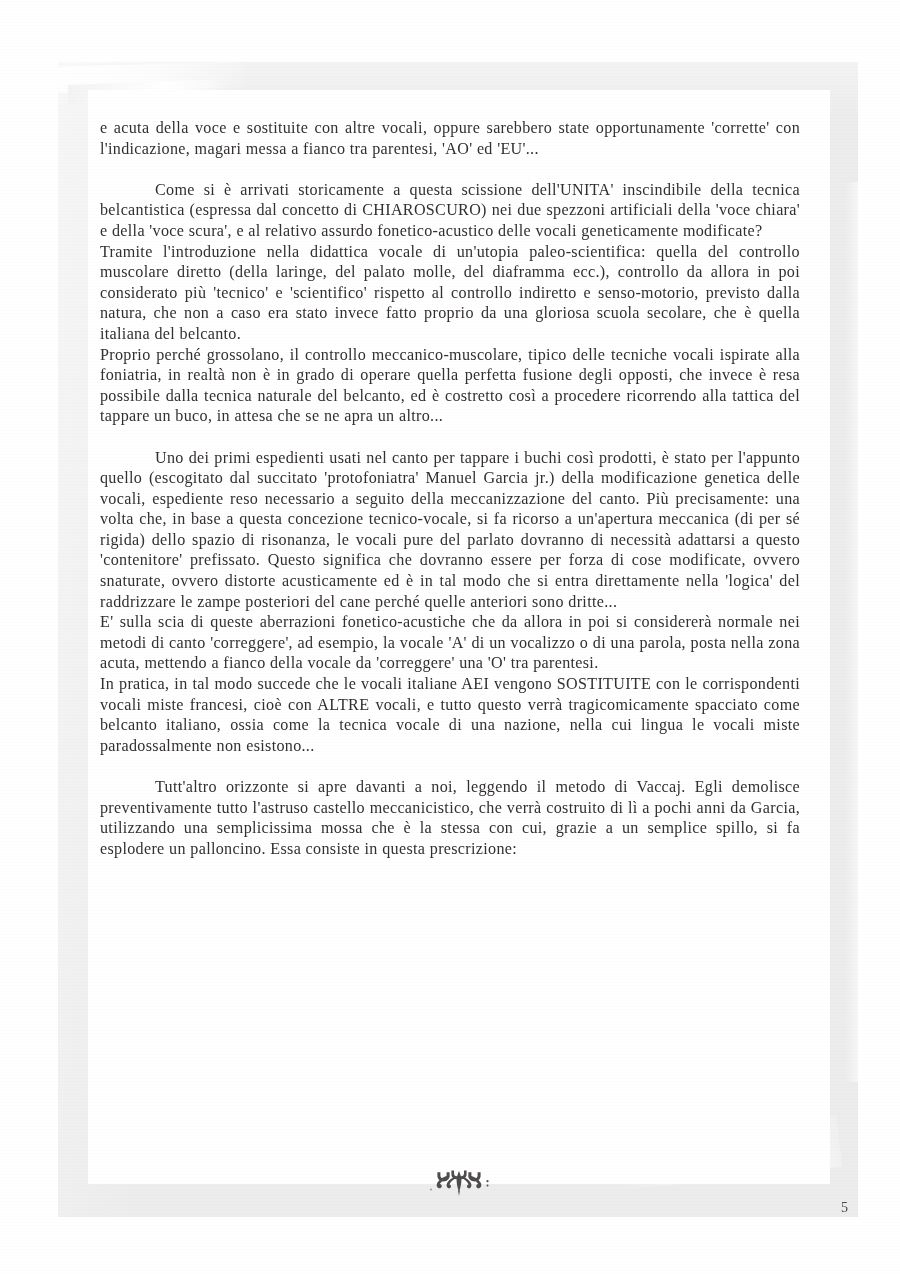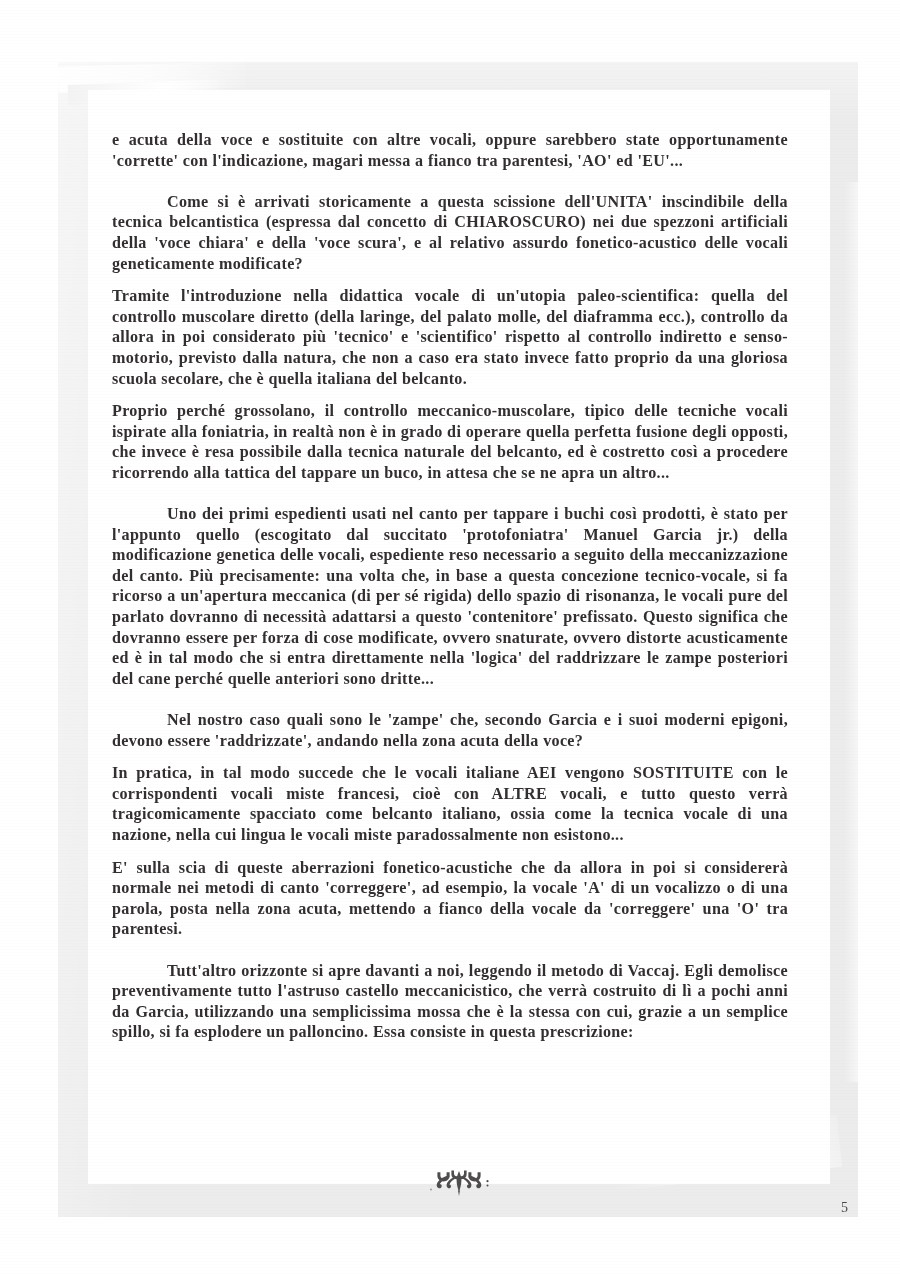--- a/index.html
+++ b/index.html
@@ -80,30 +80,29 @@
 
   
   .text-column {
     position: absolute;
     left: 12px;
     top: 28px;
     width: 700px;
   }
 
   p.para {
-    margin: 12px;
+    margin: 0;
     padding: 0;
     text-align: justify;
     text-justify: inter-word;
     font-size: 16.1px;
     line-height: 20.6px;
     color: #332f30;
     letter-spacing: 0.02em;
     word-spacing: 0.01em;
-    font-weight: bold;
     -webkit-font-smoothing: antialiased;
   }
   p.indent {
     text-indent: 55px;
   }
   p.space-before {
     margin-top: 20.6px;
   }
 
   
@@ -154,23 +153,22 @@
     <div class="scan-streak-d"></div>
 
     <div class="paper">
 
       <div class="text-column">
         <p class="para">e acuta della voce e sostituite con altre vocali, oppure sarebbero state opportunamente 'corrette' con l'indicazione, magari messa a fianco tra parentesi, 'AO' ed 'EU'...</p>
         <p class="para indent space-before">Come si è arrivati storicamente a questa scissione dell'UNITA' inscindibile della tecnica belcantistica (espressa dal concetto di CHIAROSCURO) nei due spezzoni artificiali della 'voce chiara' e della 'voce scura', e al relativo assurdo fonetico-acustico delle vocali geneticamente modificate?</p>
         <p class="para">Tramite l'introduzione nella didattica vocale di un'utopia paleo-scientifica: quella del controllo muscolare diretto (della laringe, del palato molle, del diaframma ecc.), controllo da allora in poi considerato più 'tecnico' e 'scientifico' rispetto al controllo indiretto e senso-motorio, previsto dalla natura, che non a caso era stato invece fatto proprio da una gloriosa scuola secolare, che è quella italiana del belcanto.</p>
         <p class="para">Proprio perché grossolano, il controllo meccanico-muscolare, tipico delle tecniche vocali ispirate alla foniatria, in realtà non è in grado di operare quella perfetta fusione degli opposti, che invece è resa possibile dalla tecnica naturale del belcanto, ed è costretto così a procedere ricorrendo alla tattica del tappare un buco, in attesa che se ne apra un altro...</p>
         <p class="para indent space-before">Uno dei primi espedienti usati nel canto per tappare i buchi così prodotti, è stato per l'appunto quello (escogitato dal succitato 'protofoniatra' Manuel Garcia jr.) della modificazione genetica delle vocali, espediente reso necessario a seguito della meccanizzazione del canto. Più precisamente: una volta che, in base a questa concezione tecnico-vocale, si fa ricorso a un'apertura meccanica (di per sé rigida) dello spazio di risonanza, le vocali pure del parlato dovranno di necessità adattarsi a questo 'contenitore' prefissato. Questo significa che dovranno essere per forza di cose modificate, ovvero snaturate, ovvero distorte acusticamente ed è in tal modo che si entra direttamente nella 'logica' del raddrizzare le zampe posteriori del cane perché quelle anteriori sono dritte...</p>
-        <p class="para indent space-before">Nel nostro caso quali sono le 'zampe' che, secondo Garcia e i suoi moderni epigoni, devono essere 'raddrizzate', andando nella zona acuta della voce?</p>
+        <p class="para">E' sulla scia di queste aberrazioni fonetico-acustiche che da allora in poi si considererà normale nei metodi di canto 'correggere', ad esempio, la vocale 'A' di un vocalizzo o di una parola, posta nella zona acuta, mettendo a fianco della vocale da 'correggere' una 'O' tra parentesi.</p>
         <p class="para">In pratica, in tal modo succede che le vocali italiane AEI vengono SOSTITUITE con le corrispondenti vocali miste francesi, cioè con ALTRE vocali, e tutto questo verrà tragicomicamente spacciato come belcanto italiano, ossia come la tecnica vocale di una nazione, nella cui lingua le vocali miste paradossalmente non esistono...</p>
-        <p class="para">E' sulla scia di queste aberrazioni fonetico-acustiche che da allora in poi si considererà normale nei metodi di canto 'correggere', ad esempio, la vocale 'A' di un vocalizzo o di una parola, posta nella zona acuta, mettendo a fianco della vocale da 'correggere' una 'O' tra parentesi.</p>
         <p class="para indent space-before">Tutt'altro orizzonte si apre davanti a noi, leggendo il metodo di Vaccaj. Egli demolisce preventivamente tutto l'astruso castello meccanicistico, che verrà costruito di lì a pochi anni da Garcia, utilizzando una semplicissima mossa che è la stessa con cui, grazie a un semplice spillo, si fa esplodere un palloncino. Essa consiste in questa prescrizione:</p>
       </div>
 
       <div class="ornament">
         <svg width="72" height="30" viewBox="0 0 72 30" aria-hidden="true">
           <g fill="#4f4c4d">
 
             <path d="M36 3 C34.6 6.5 33.6 9 33.6 12.6 C33.6 16.4 34.6 19.5 36 24.5 C37.4 19.5 38.4 16.4 38.4 12.6 C38.4 9 37.4 6.5 36 3 Z"></path>
             <path d="M35.1 22.5 h1.8 l-0.9 5.4 z"></path>
 

